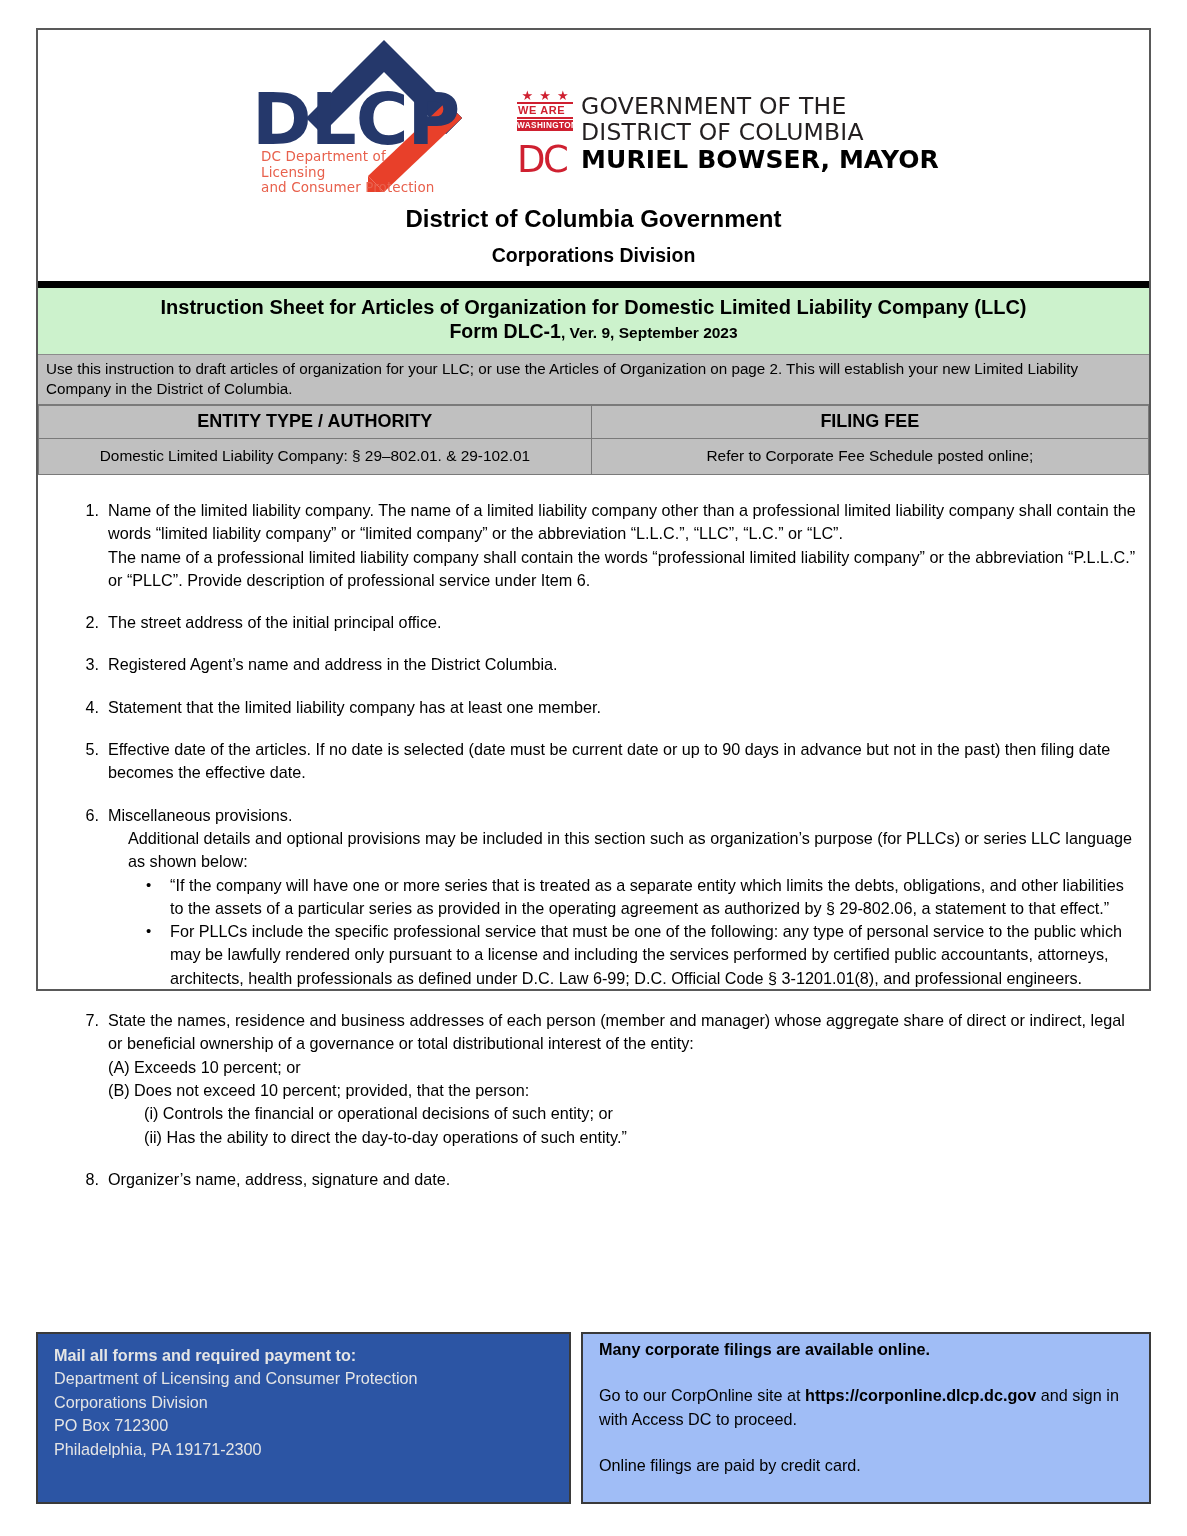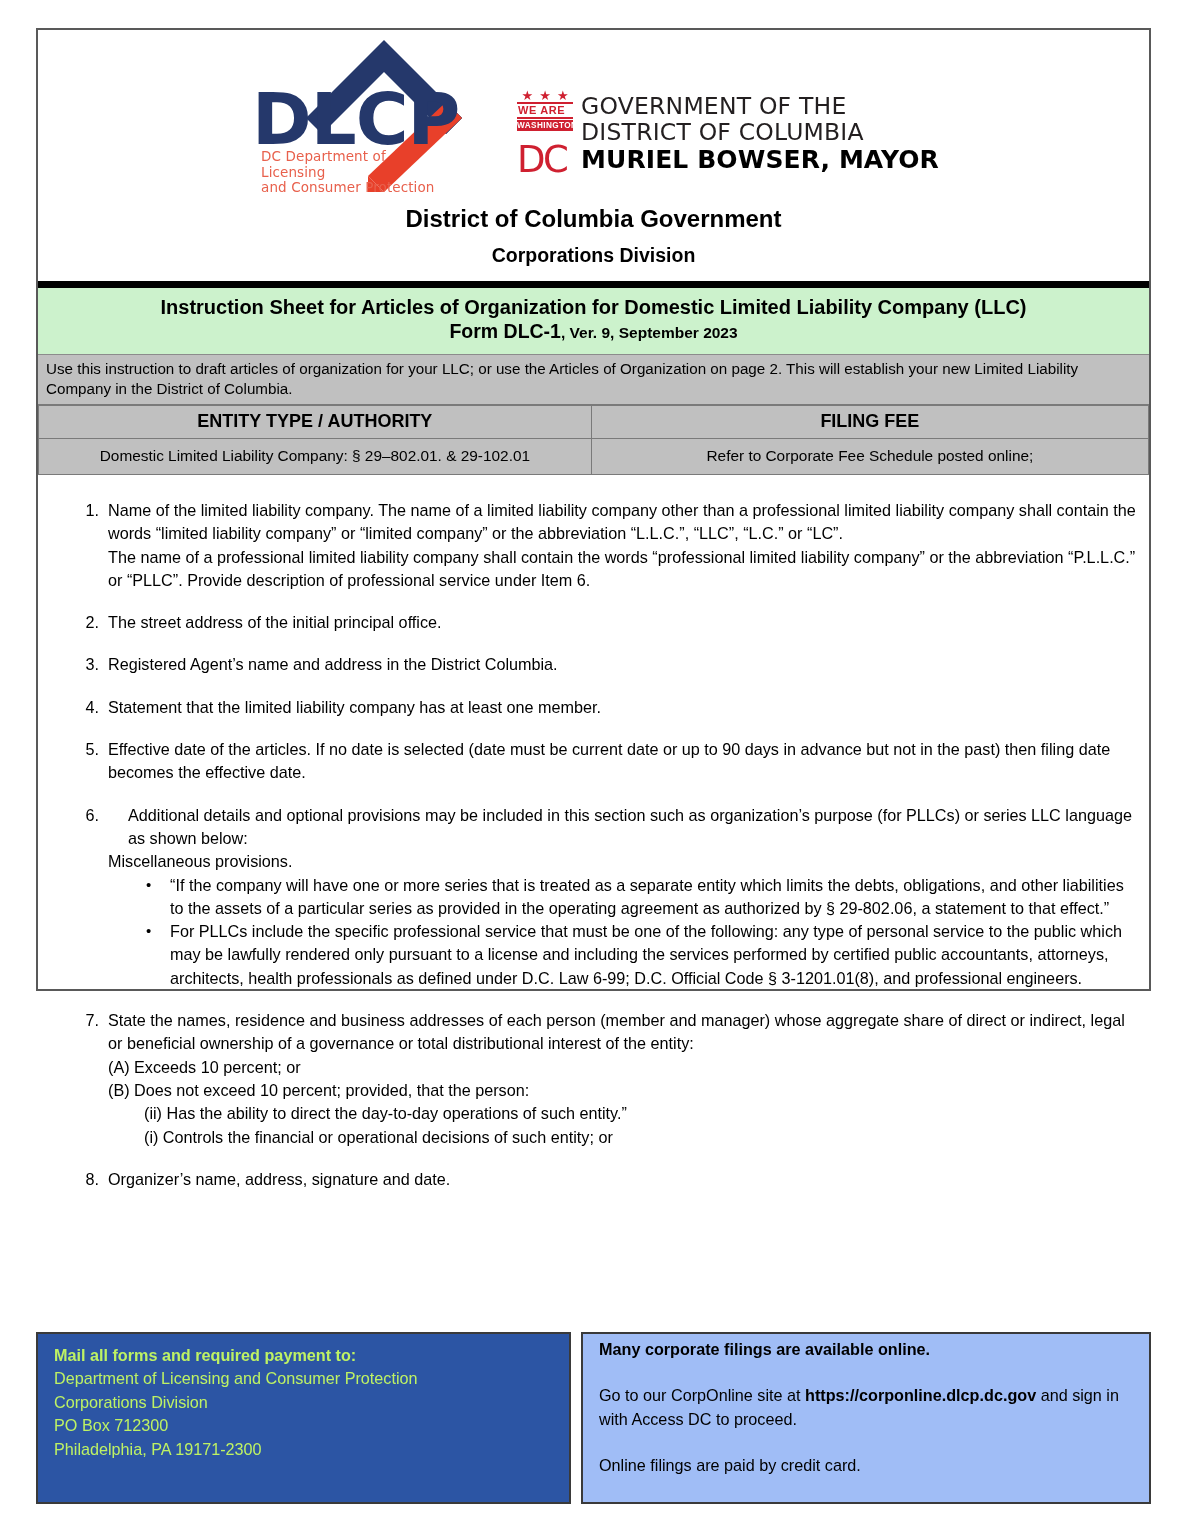--- a/index.html
+++ b/index.html
@@ -206,21 +206,21 @@
     position: absolute;
     left: 36px;
     top: 1332px;
     width: 1115px;
     height: 172px;
     display: flex;
   }
   .mail-box {
     width: 535px;
     background: #2C55A4;
-    color: #bef264;
+    color: #e5e5e5;
     border: 2px solid #3a3a3a;
     padding: 10px 14px 10px 16px;
     font-size: 16.2px;
     line-height: 23.4px;
   }
   .mail-box .bold { font-weight: bold; }
   .gap { width: 10px; }
   .online-box {
     flex: 1;
     background: #A0BDF6;
@@ -323,34 +323,34 @@
 
       <li>
         <p class="para">Statement that the limited liability company has at least one member.</p>
       </li>
 
       <li>
         <p class="para">Effective date of the articles. If no date is selected (date must be current date or up to 90 days in advance but not in the past) then filing date becomes the effective date.</p>
       </li>
 
       <li>
+        <p class="para">Miscellaneous provisions.</p>
         <p class="para indent">Additional details and optional provisions may be included in this section such as organization’s purpose (for PLLCs) or series LLC language as shown below:</p>
-        <p class="para">Miscellaneous provisions.</p>
         <ul class="bullets">
           <li>“If the company will have one or more series that is treated as a separate entity which limits the debts, obligations, and other liabilities to the assets of a particular series as provided in the operating agreement as authorized by § 29-802.06, a statement to that effect.”</li>
           <li>For PLLCs include the specific professional service that must be one of the following: any type of personal service to the public which may be lawfully rendered only pursuant to a license and including the services performed by certified public accountants, attorneys, architects, health professionals as defined under D.C. Law 6-99; D.C. Official Code § 3-1201.01(8), and professional engineers.</li>
         </ul>
       </li>
 
       <li>
         <p class="para">State the names, residence and business addresses of each person (member and manager) whose aggregate share of direct or indirect, legal or beneficial ownership of a governance or total distributional interest of the entity:</p>
         <p class="para">(A) Exceeds 10 percent; or</p>
         <p class="para">(B) Does not exceed 10 percent; provided, that the person:</p>
+        <p class="para indent2">(i) Controls the financial or operational decisions of such entity; or</p>
         <p class="para indent2">(ii) Has the ability to direct the day-to-day operations of such entity.”</p>
-        <p class="para indent2">(i) Controls the financial or operational decisions of such entity; or</p>
       </li>
 
       <li>
         <p class="para">Organizer’s name, address, signature and date.</p>
       </li>
 
     </ol>
   </div>
 
 </div>

